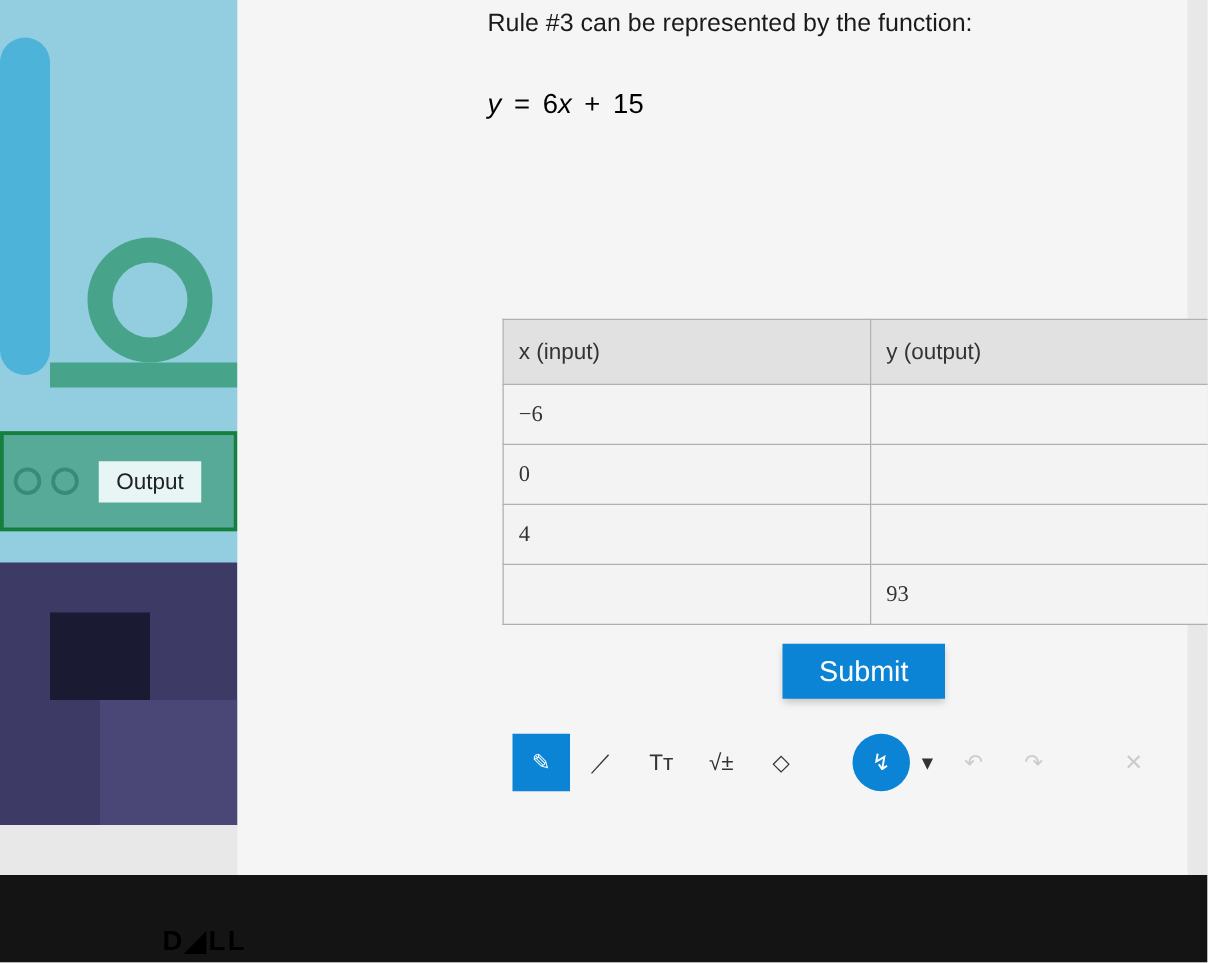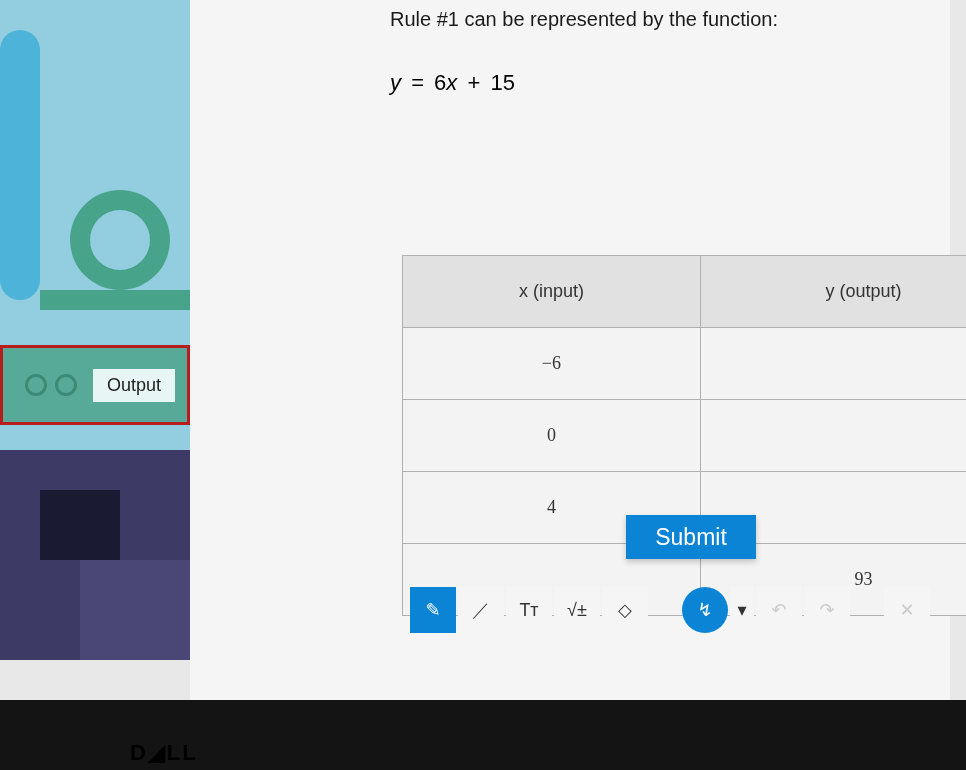--- a/index.html
+++ b/index.html
@@ -87,24 +87,24 @@
   height: 20px;
   background: #47a389;
 }
 .output-box {
   position: absolute;
   left: 0;
   top: 345px;
   width: 190px;
   height: 80px;
   background: #56aa97;
-  border: 3px solid #b91c1c;
+  border: 3px solid #15803d;
   display: flex;
   align-items: center;
-  padding-left: 22px;
+  padding-left: 8px;
 }
 .output-circle {
   width: 22px;
   height: 22px;
   border-radius: 50%;
   border: 3px solid #3a8a78;
   margin-right: 8px;
   background: #56aa97;
 }
 .output-label {
@@ -123,22 +123,22 @@
 .tbl {
   position: absolute;
   left: 212px;
   top: 255px;
   width: 625px;
   border-collapse: collapse;
   background: #f3f3f3;
 }
 .tbl th, .tbl td {
   border: 1px solid #b0b0b0;
-  padding: 25px;
-  text-align: center;
+  padding: 12px;
+  text-align: left;
   font-size: 18px;
   color: #333;
 }
 .tbl th {
   background: #e1e1e1;
   font-weight: normal;
   height: 52px;
 }
 .tbl td { height: 48px; font-family: 'Times New Roman', serif; }
 .submit-btn {
@@ -214,21 +214,21 @@
     <div class="output-circle"></div>
     <div class="output-circle"></div>
     <div class="output-label">Output</div>
   </div>
   <div class="illu-dark"></div>
   <div class="illu-step"></div>
   <div class="illu-step2"></div>
 </div>
 
 <div class="content-area">
-  <div class="txt p1">Rule #1 can be represented by the function:</div>
+  <div class="txt p1">Rule #3 can be represented by the function:</div>
   <div class="eq">
     <span>y</span>
     <span class="op">=</span>
     <span style="font-style:normal">6</span><span>x</span>
     <span class="op">+</span>
     <span style="font-style:normal">15</span>
   </div>
 
   <table class="tbl">
     <tbody>

